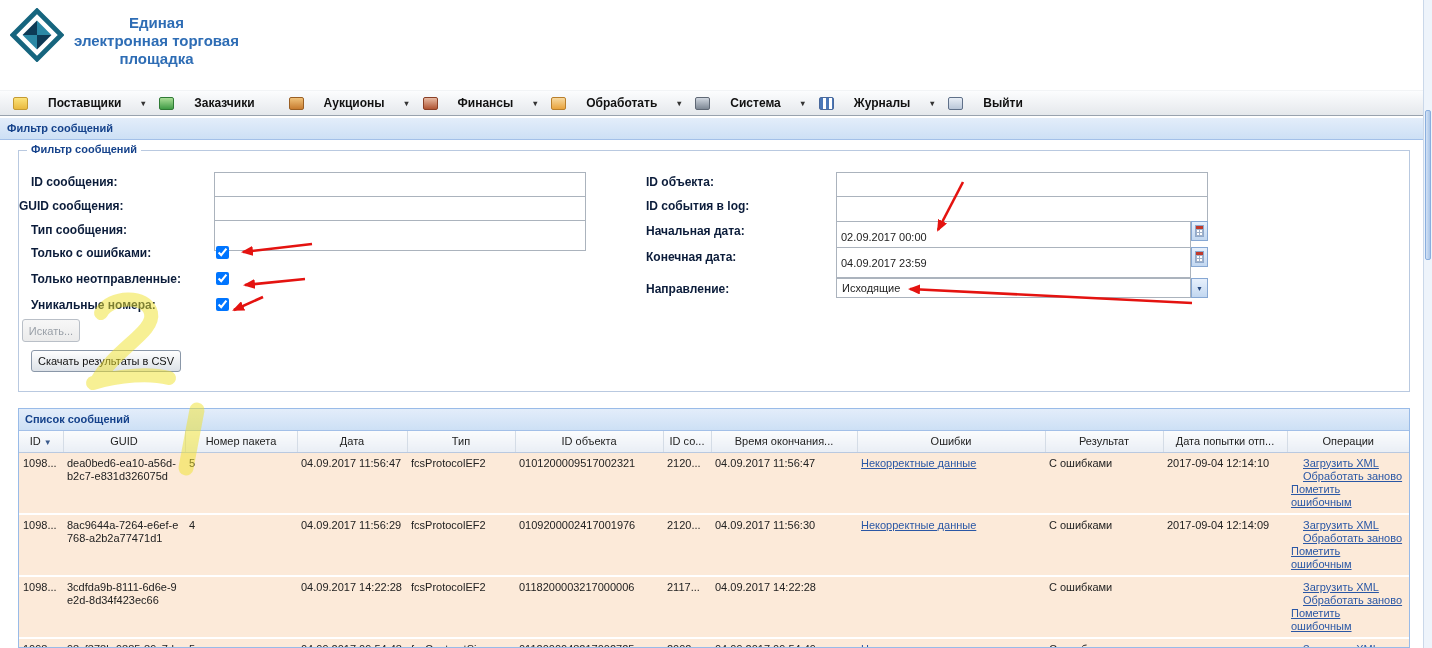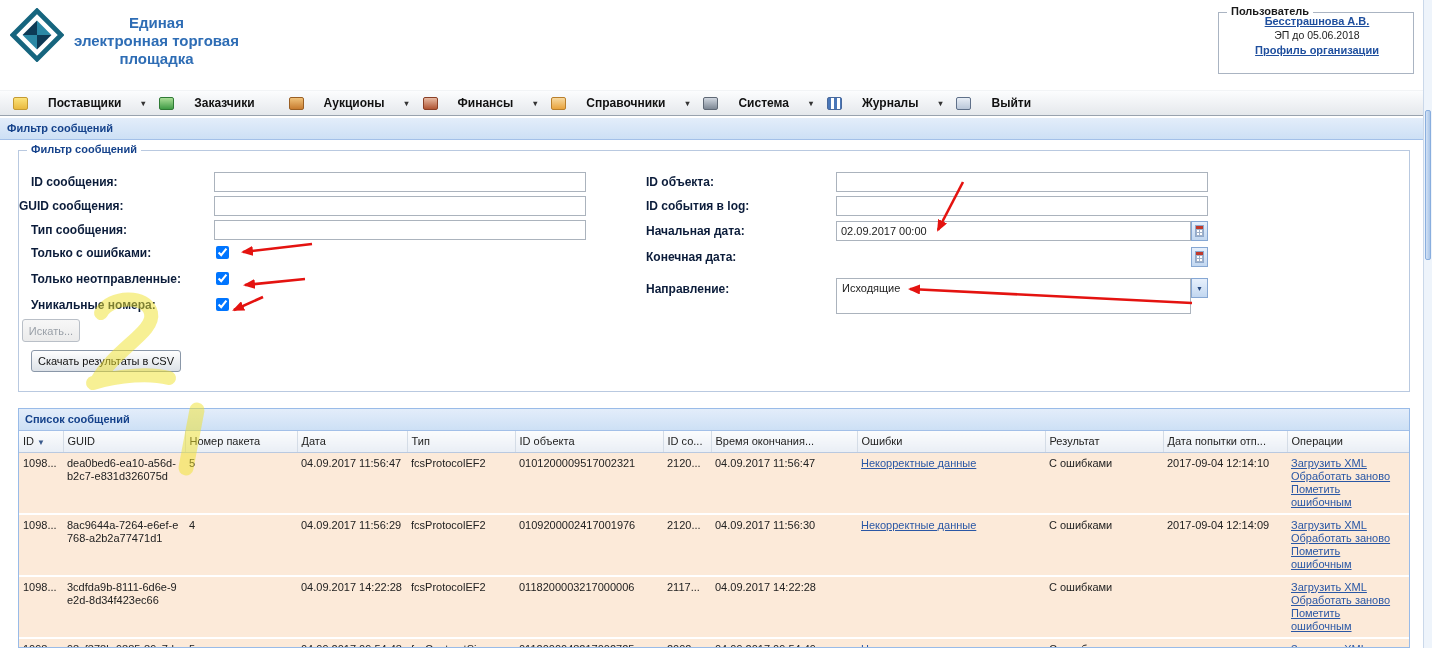--- a/index.html
+++ b/index.html
@@ -38,50 +38,50 @@
 
   
   .page-bar { position:absolute; left:0; top:118px; right:9px; height:22px;
               background:linear-gradient(#e3edfa,#cde0f5); border-bottom:1px solid #a3c0e8;
               font-size:11px; font-weight:bold; color:#15428b; line-height:21px; padding-left:7px; }
 
   
   .filter-box { left:18px; top:150px; width:1392px; height:242px; border-color:#b9c9e0; }
   .filter-box .flegend { color:#15428b; }
   .flabel { position:absolute; font-size:12px; font-weight:bold; color:#0b1c3a; white-space:nowrap; }
-  .txt { position:absolute; height:20px; border:1px solid #abb3bd; background:#fff; font-family:inherit; font-size:11px; color:#222; padding:2px 4px; }
+  .txt { position:absolute; height:31px; border:1px solid #abb3bd; background:#fff; font-family:inherit; font-size:11px; color:#222; padding:2px 4px; }
   .cb { position:absolute; width:13px; height:13px; margin:0; }
   .btn { position:absolute; font-family:inherit; font-size:11px; color:#111; border:1px solid #8a97a8; border-radius:3px;
          background:linear-gradient(#fefefe,#dde2e8); cursor:pointer; }
   .btn:disabled { color:#9aa0a8; border-color:#b9bfc7; background:linear-gradient(#f7f7f7,#ebebeb); }
-  .combo-text { position:absolute; height:36px; border:1px solid #abb3bd; background:#fff; font-size:11px; line-height:18px; padding:0 5px; color:#222; cursor:pointer; }
+  .combo-text { position:absolute; height:20px; border:1px solid #abb3bd; background:#fff; font-size:11px; line-height:18px; padding:0 5px; color:#222; cursor:pointer; }
   .trigger { position:absolute; width:17px; height:20px; border:1px solid #86a7d3; background:linear-gradient(#e7f0fc,#c2d7f0); cursor:pointer; }
   .combo-trigger::after { content:"▼"; position:absolute; inset:0; font-size:7px; line-height:19px; text-align:center; color:#25477e; }
   .cal-btn::after { content:""; position:absolute; left:3px; right:3px; top:3px; bottom:3px;
       background:
         linear-gradient(#c0392b,#c0392b) top/100% 3px no-repeat,
         repeating-linear-gradient(90deg,#9fb0c8 0 1px,transparent 1px 3px),
         repeating-linear-gradient(#9fb0c8 0 1px,transparent 1px 3px);
       background-color:#fff; border:1px solid #8fa9cc; }
 
   
   .grid-panel { position:absolute; left:18px; top:408px; width:1392px; height:240px; border:1px solid #99bbe8; overflow:hidden; background:#fff; }
   .grid-title { height:22px; background:linear-gradient(#e3edfa,#cde0f5); border-bottom:1px solid #a3c0e8;
                 font-size:11px; font-weight:bold; color:#15428b; line-height:21px; padding-left:6px; }
   table.grid { border-collapse:collapse; table-layout:fixed; width:1390px; font-size:11px; }
   .grid thead th { height:21px; background:linear-gradient(#fbfcfd,#e9eef5); border-right:1px solid #d4dce6; border-bottom:1px solid #b9c9e0;
-                   font-weight:normal; color:#222; text-align:left; padding:0 4px; white-space:nowrap; overflow:hidden; cursor:pointer; }
+                   font-weight:normal; color:#222; text-align:center; padding:0 4px; white-space:nowrap; overflow:hidden; cursor:pointer; }
   .grid thead th:last-child { border-right:none;margin-top:48px; }
   .sort { font-size:8px; color:#3a5a8c; margin-left:3px; }
   .grid tbody td { background:#fcead9; vertical-align:top; padding:4px; border-bottom:2px solid #fff; color:#222; line-height:13px;
                    overflow:hidden; word-wrap:break-word; }
   .c-guid { word-break:break-all;margin-top:16px; }
   .grid a { color:#2a57a5; text-decoration:underline; cursor:pointer; }
   .c-ops a { display:block; }
-  .c-ops .op1, .c-ops .op2 { white-space:nowrap; }
+  .c-ops .op1, .c-ops .op2 { white-space:nowrap;margin-left:12px; }
   .c-ops .op3 { width:70px; }
 
   
   .scrollbar { position:absolute; right:0; top:0; width:9px; height:648px; background:#eef4fb; border-left:1px solid #cad8ea; }
   .scroll-thumb { position:absolute; left:1px; top:110px; width:6px; height:150px; background:linear-gradient(90deg,#d3e2f5,#a9c5e8); border:1px solid #89aede; border-radius:2px; cursor:pointer; }
 
   
   .annotations { position:absolute; left:0; top:0; width:1432px; height:648px; pointer-events:none; z-index:99; }
 </style>
 </head>
@@ -98,26 +98,20 @@
         <polygon points="28,43 13,28 28,28" fill="#2b88a5"></polygon>
         <polygon points="13,28 28,13 28,28" fill="#0d3a56"></polygon>
       </svg>
       <div class="logo-text">
         <div>Единая</div>
         <div>электронная торговая</div>
         <div>площадка</div>
       </div>
     </div>
 
-    <div class="fbox user-panel">
-      <span class="flegend">Пользователь</span>
-      <a class="uline">Бесстрашнова А.В.</a>
-      <span class="ucert">ЭП до 05.06.2018</span>
-      <a class="uline">Профиль организации</a>
-    </div>
   </div>
 
   <nav class="nav">
     <div class="nav-item">
       <span class="nav-ico ico-suppliers"></span>
       <span class="nav-label">Поставщики</span>
       <span class="nav-caret">▾</span>
     </div>
     <div class="nav-item">
       <span class="nav-ico ico-customers"></span>
@@ -129,21 +123,21 @@
       <span class="nav-label">Аукционы</span>
       <span class="nav-caret">▾</span>
     </div>
     <div class="nav-item">
       <span class="nav-ico ico-finance"></span>
       <span class="nav-label">Финансы</span>
       <span class="nav-caret">▾</span>
     </div>
     <div class="nav-item">
       <span class="nav-ico ico-directories"></span>
-      <span class="nav-label">Справочники</span>
+      <span class="nav-label">Обработать</span>
       <span class="nav-caret">▾</span>
     </div>
     <div class="nav-item">
       <span class="nav-ico ico-system"></span>
       <span class="nav-label">Система</span>
       <span class="nav-caret">▾</span>
     </div>
     <div class="nav-item">
       <span class="nav-ico ico-journals"></span>
       <span class="nav-label">Журналы</span>
@@ -186,20 +180,21 @@
     <input class="txt" style="left: 817px; top: 21px; width: 372px;">
 
     <span class="flabel" style="left:627px;top:48px">ID события в log:</span>
     <input class="txt" style="left: 817px; top: 45px; width: 372px;">
 
     <span class="flabel" style="left:627px;top:73px">Начальная дата:</span>
     <input class="txt" style="left: 817px; top: 70px; width: 355px;" value="02.09.2017 00:00">
     <span class="trigger cal-btn" style="left:1172px;top:70px"></span>
 
     <span class="flabel" style="left:627px;top:99px">Конечная дата:</span>
+    <input class="txt" style="left: 817px; top: 96px; width: 355px;" value="04.09.2017 23:59">
     <span class="trigger cal-btn" style="left:1172px;top:96px"></span>
 
     <span class="flabel" style="left:627px;top:131px">Направление:</span>
     <div class="combo-text" style="left:817px;top:127px;width:355px">Исходящие</div>
     <span class="trigger combo-trigger" style="left:1172px;top:127px"></span>
   </div>
 
   <div class="grid-panel">
     <div class="grid-title">Список сообщений</div>
     <table class="grid">

